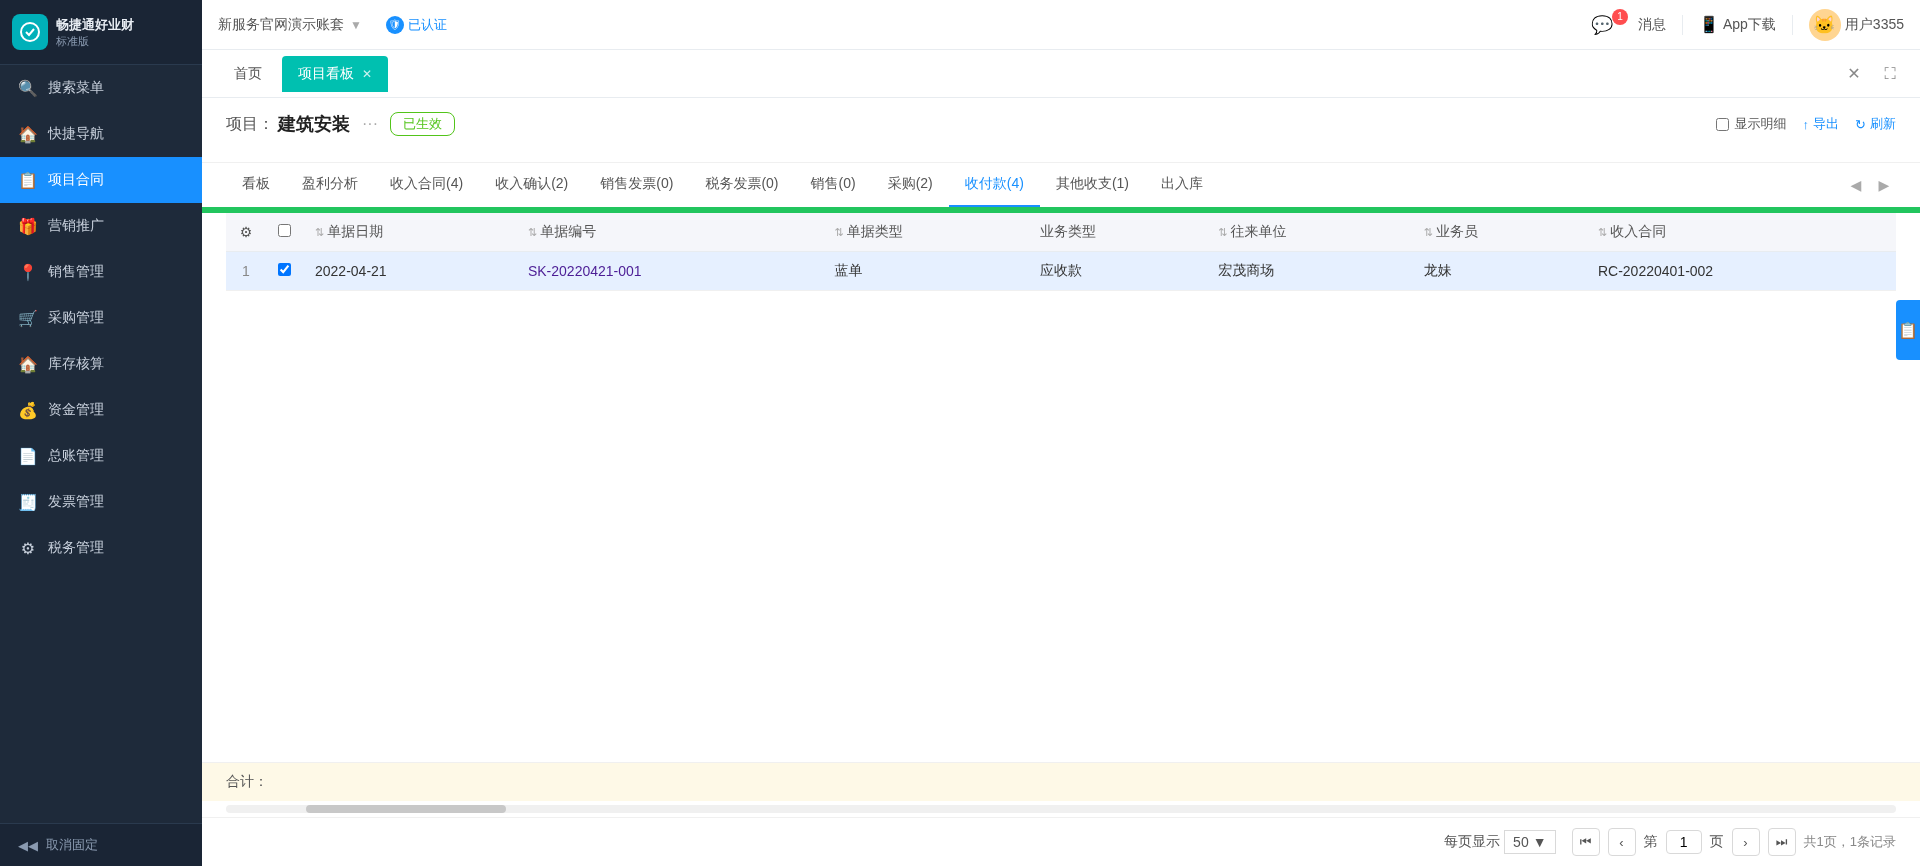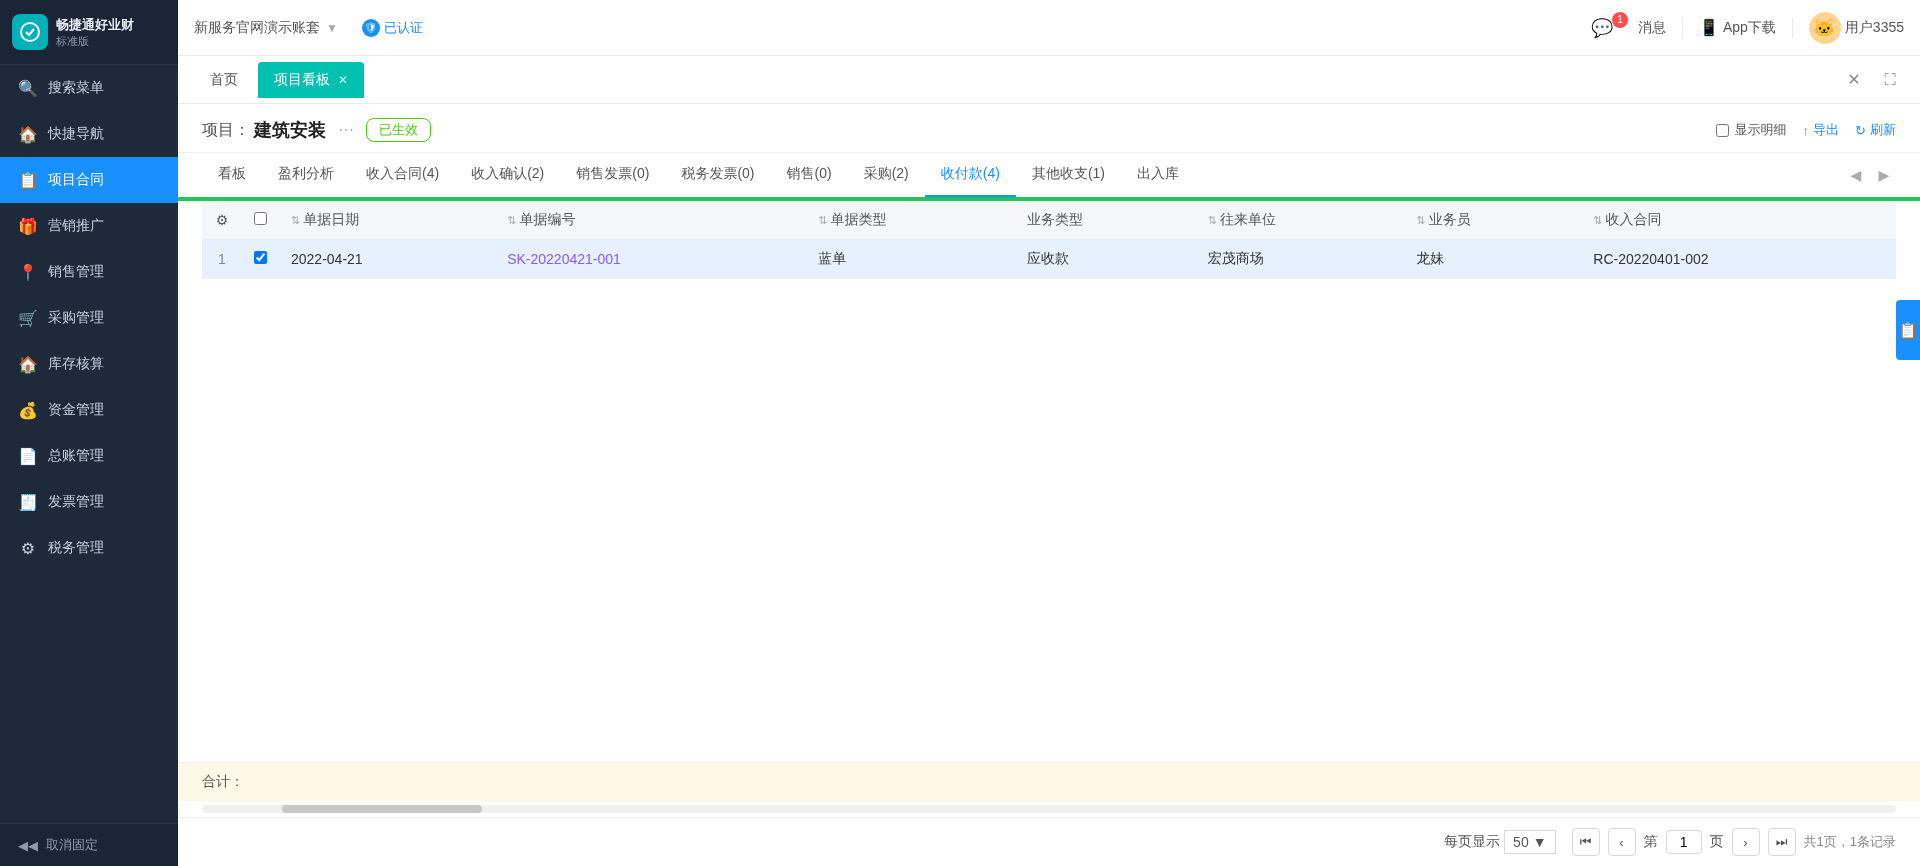--- a/index.html
+++ b/index.html
@@ -1,20 +1,20 @@
 <!DOCTYPE html>
 <html><head>
   <meta charset="utf-8">
   <style>
     * { box-sizing: border-box; margin: 0; padding: 0; }
     body { font-family: "Microsoft YaHei", "PingFang SC", sans-serif; font-size: 14px; background: #f0f2f5; display: flex; height: 866px; overflow: hidden; }
 
     
     .sidebar {
-      width: 178px;
+      width: 202px;
       background: #1e2a3a;
       display: flex;
       flex-direction: column;
       color: #c8d0dc;
       flex-shrink: 0;
       height: 100%;
       justify-content: flex-end;
     }
     .sidebar-logo {
       display: flex;
@@ -77,21 +77,21 @@
     .main {
       flex: 1;
       display: flex;
       flex-direction: column;
       background: #f0f2f5;
       overflow: hidden;
     }
 
     
     .topbar {
-      height: 56px;
+      height: 50px;
       background: white;
       display: flex;
       align-items: center;
       padding: 0 16px;
       border-bottom: 1px solid #e8ecf0;
       justify-content: space-between;
     }
     .topbar-left {
       display: flex;
       align-items: center;
@@ -214,21 +214,21 @@
     .content {
       flex: 1;
       background: white;
       overflow: hidden;
       display: flex;
       flex-direction: column;
     }
 
     
     .project-header {
-      padding: 14px 24px 10px;
+      padding: 14px 24px 26px;
       display: flex;
       align-items: center;
       border-bottom: 1px solid #f0f0f0;
       background: white;
     }
     .project-title {
       font-size: 18px;
       font-weight: bold;
       color: #222;
       margin-right: 12px;
@@ -267,21 +267,21 @@
       font-size: 13px;
       color: #555;
       cursor: pointer;
       justify-content: flex-end;
     }
 
     
     .subtabs {
       display: flex;
       padding: 0 24px;
-      border-bottom: 4px solid #22c55e;
+      border-bottom: 6px solid #22c55e;
       background: white;
       overflow-x: auto;
       text-align: center;
     }
     .subtabs::-webkit-scrollbar { height: 0; }
     .subtab {
       padding: 12px 16px;
       cursor: pointer;
       color: #555;
       font-size: 14px;
@@ -376,21 +376,21 @@
       border-bottom: 1px solid #f0f0f0;
     }
     tbody tr.selected {
       background: #e6f0ff;
     }
     tbody td {
       padding: 10px 12px;
       color: #333;
     }
     .link-text {
-      color: #8b5cf6;
+      color: #4c1d95;
       cursor: pointer;
       text-decoration: none;
     }
     .row-num { color: #888; text-align: center; }
     .checkbox-cell { width: 32px; text-align: center; }
 
     
     .total-row {
       background: #fef9e7;
       padding: 10px 24px;

